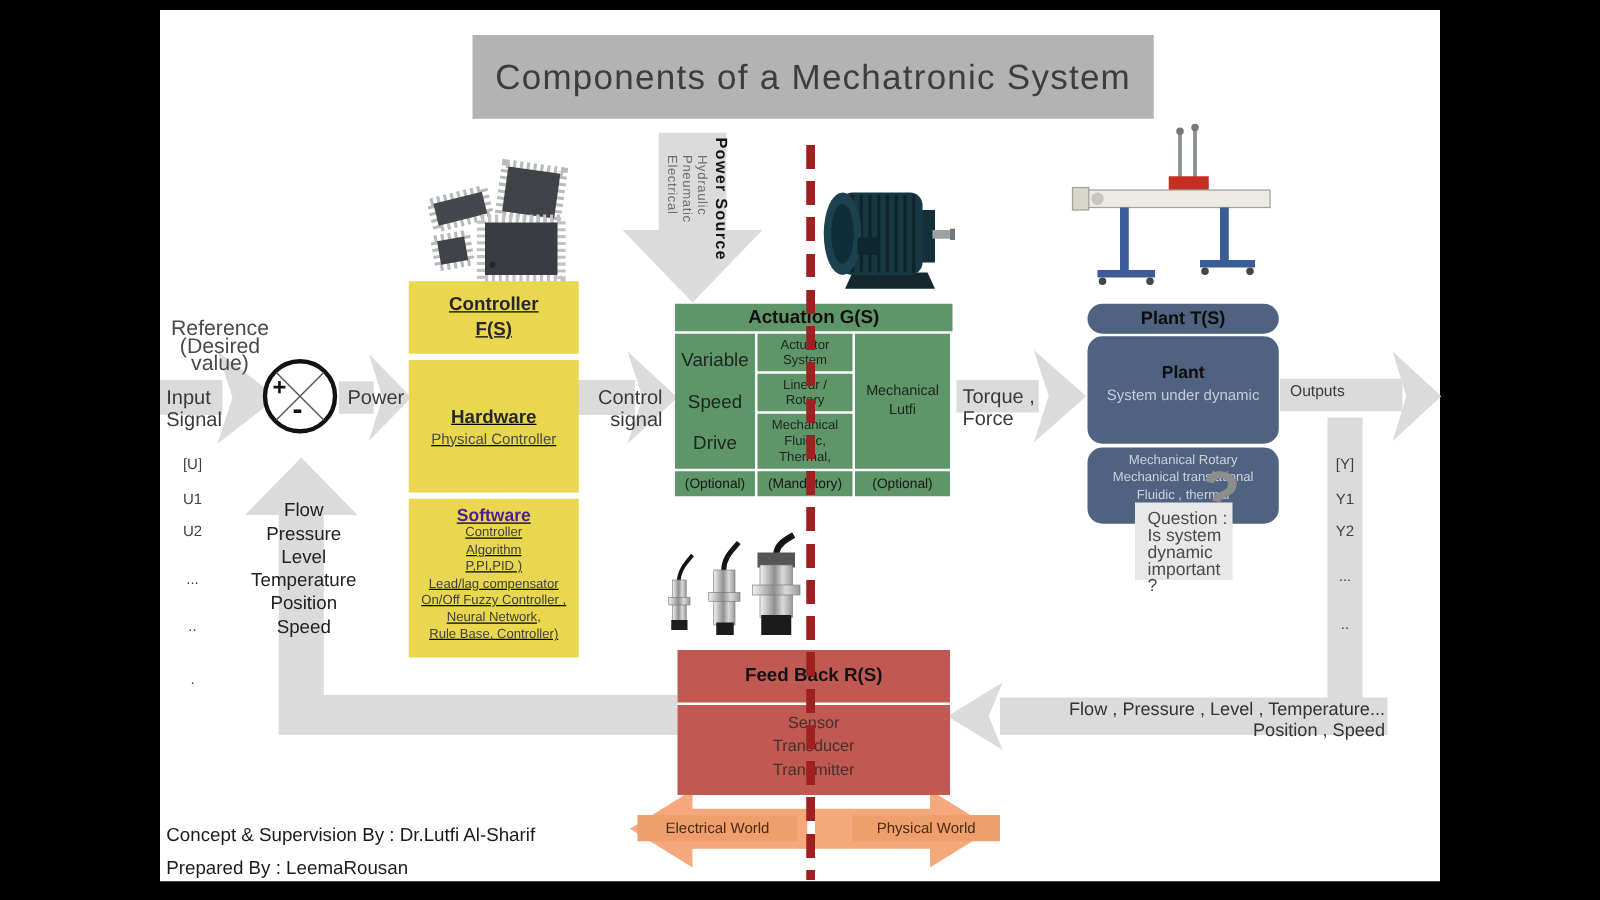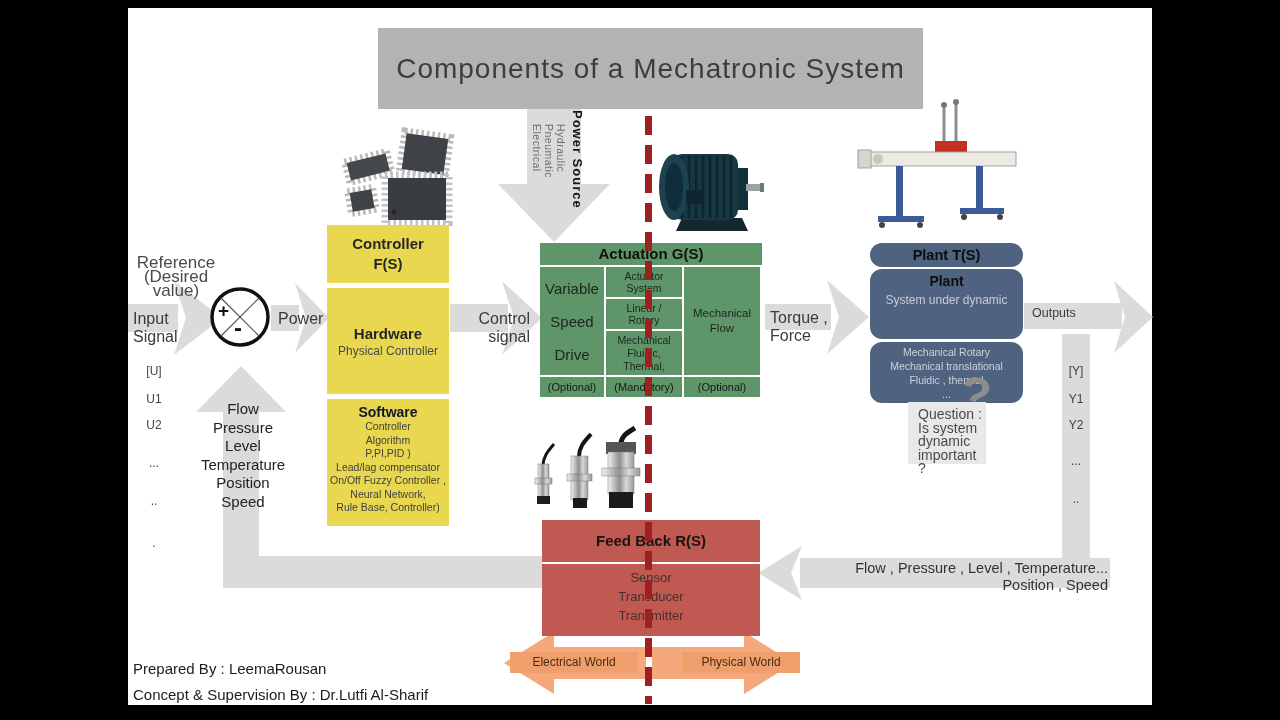--- a/index.html
+++ b/index.html
@@ -6,70 +6,70 @@
   #stage {
     position:relative; width:1280px; height:720px; overflow:hidden;
     background:var(--frame-bg,#000);
     font-family:"Liberation Sans", sans-serif;
   }
   .abs { position:absolute; }
   .pre { white-space:pre-line; }
   #slide { left:128px; top:8px; width:1024px; height:697px; background:var(--slide-bg,#fff); }
 
   
-  #title-bar { left:378px; top:28px; width:545px; height:81px; background:var(--title-bg);
+  #title-bar { left:378px; top:28px; width:545px; height:67px; background:var(--title-bg);
     display:flex; align-items:center; justify-content:center; z-index:3; }
   #title-bar .t { font-size:28px; color:#3d3d3d; letter-spacing:1px; }
 
   
   .glabel { color:#3a3a3a; font-size:16px; z-index:6; }
   .center { text-align:right; }
 
   
   .garrow { z-index:1; }
   .gbar { background:var(--gray-arrow); z-index:1; }
 
   
   .note { background:var(--note-bg); color:#4a4a4a; font-size:14px; line-height:13.5px; z-index:5; }
 
   
   .vtext { writing-mode:vertical-rl; text-orientation:mixed; z-index:6; }
   .v-title { font-weight:bold; font-size:13px; color:#141414; letter-spacing:1px; }
   .v-type { font-size:10.5px; color:#6f6f6f; letter-spacing:0.5px; }
 
   
-  #controller-block { left:327px; top:225px; width:122px; z-index:3; }
+  #controller-block { left:327px; top:225px; width:136px; z-index:3;text-decoration:underline; }
   .ysec { background:var(--yellow); margin-bottom:5px; }
   #y-s1 { height:58px; display:flex; align-items:center; justify-content:center;
     font-weight:bold; font-size:15px; line-height:20px; color:#272727; text-align:center; }
   #y-s2 { height:106px; display:flex; flex-direction:column; align-items:center; justify-content:center; }
   #y-s2 .y-title { font-weight:bold; font-size:15px; color:#272727; }
   #y-s2 .y-sub { font-size:12px; color:#4a4a4a; margin-top:2px; }
   #y-s3 { height:122px; padding-top:5px; text-align:center; }
-  #y-s3 .y-title { font-weight:bold; font-size:14px; color:#0f172a; }
+  #y-s3 .y-title { font-weight:bold; font-size:14px; color:#4c1d95; }
   #y-s3 .y-body { font-size:10.5px; line-height:13.5px; color:#3f3f3f; }
 
   
   #actuation-block { left:540px; top:243px; width:222px; z-index:3; }
   #g-header { background:var(--green); height:22px; line-height:22px; text-align:center;
     font-weight:bold; font-size:15px; color:#101010; margin-bottom:2px; }
   #g-grid { display:grid; grid-template-columns:64px 76px 76px; grid-template-rows:30px 30px 44px 20px; gap:2px; }
   .g-cell { background:var(--green); color:#1d241d; display:flex; align-items:center; justify-content:center; text-align:center; }
   #g-col1 { grid-area:1/1/4/2; font-size:15px; line-height:33px; }
   #g-r1 { grid-area:1/2/2/3; font-size:10.5px; line-height:12.5px; }
   #g-r2 { grid-area:2/2/3/3; font-size:10.5px; line-height:12.5px; }
   #g-r3 { grid-area:3/2/4/3; font-size:10.5px; line-height:13px; }
   #g-col3 { grid-area:1/3/4/4; font-size:11.5px; line-height:15px; }
   .g-tag { background:var(--green); font-size:11px; color:#161616; display:flex; align-items:center; justify-content:center; }
 
   
   #plant-block { left:870px; top:243px; width:153px; z-index:3; }
   .bsec { background:var(--blue);border-radius:12px; }
   #b-header { height:24px; line-height:24px; text-align:center; font-weight:bold; font-size:14.5px; color:#0c0c0c; margin-bottom:2px; }
-  #b-s2 { height:66px; text-align:center; padding-top:4px; margin-bottom:3px; }
+  #b-s2 { height:66px; text-align:center; padding-top:20px; margin-bottom:3px; }
   #b-s2 .b-name { font-weight:bold; font-size:14px; color:#0e0e0e; }
   #b-s2 .b-sub { font-size:12px; color:#c6ccd8; margin-top:4px; }
   #b-s3 { height:58px; text-align:center; font-size:10.5px; line-height:14px; color:#ccd2dc; padding-top:3px; }
 
   
   #feedback-block { left:542px; top:520px; width:218px; z-index:3; }
   .rsec { background:var(--red); }
   #r-header { height:42px; line-height:42px; text-align:center; font-weight:bold; font-size:15px; color:#141414; margin-bottom:2px; }
   #r-body { height:68px; text-align:center; font-size:13px; line-height:19px; color:#44302c; padding-top:4px; }
 
@@ -221,21 +221,21 @@
 Speed
 Drive</div>
       <div id="g-r1" class="g-cell pre">Actuator
 System</div>
       <div id="g-r2" class="g-cell pre">Linear /
 Rotary</div>
       <div id="g-r3" class="g-cell pre">Mechanical
 Fluidic,
 Thermal,</div>
       <div id="g-col3" class="g-cell pre">Mechanical
-Flow</div>
+Lutfi</div>
       <div class="g-tag">(Optional)</div>
       <div class="g-tag">(Mandatory)</div>
       <div class="g-tag">(Optional)</div>
     </div>
   </div>
 
   <svg class="abs garrow" style="left:765px;top:279px" width="104" height="76">
     <rect x="0" y="25" width="66" height="26" style="fill:var(--gray-arrow)"></rect>
     <polygon points="62,1 104,38 62,75 74,38" style="fill:var(--gray-arrow)"></polygon>
   </svg>
@@ -335,16 +335,16 @@
   <div class="abs world-label" style="left:510px;top:652px;width:128px">Electrical World</div>
 
   <svg class="abs" style="left:652px;top:632px;z-index:2" width="142" height="62">
     <polygon points="142,31 92,0 92,15 0,15 0,47 92,47 92,62" style="fill:var(--orange)"></polygon>
   </svg>
   <div class="abs world-label" style="left:682px;top:652px;width:118px">Physical World</div>
 
   <div id="dashed-divider" class="abs"></div>
 
   <div id="credits" class="abs">
+    <div>Concept &amp; Supervision By : Dr.Lutfi Al-Sharif</div>
     <div>Prepared By : LeemaRousan</div>
-    <div>Concept &amp; Supervision By : Dr.Lutfi Al-Sharif</div>
   </div>
 </div>
 
 </body></html>

